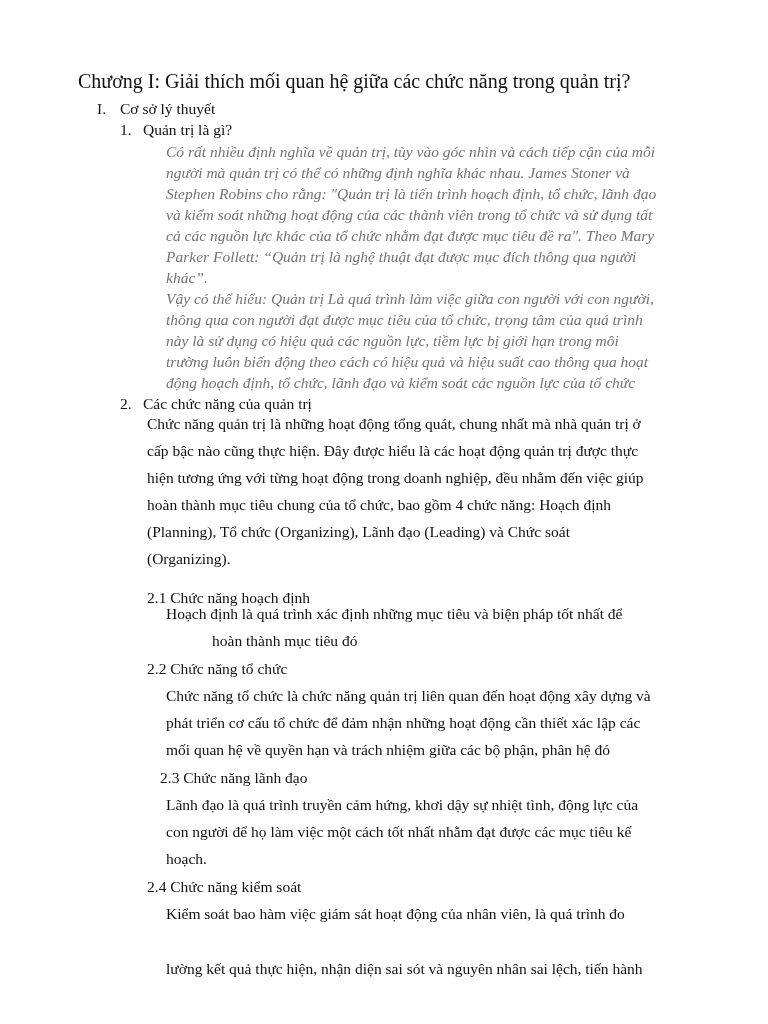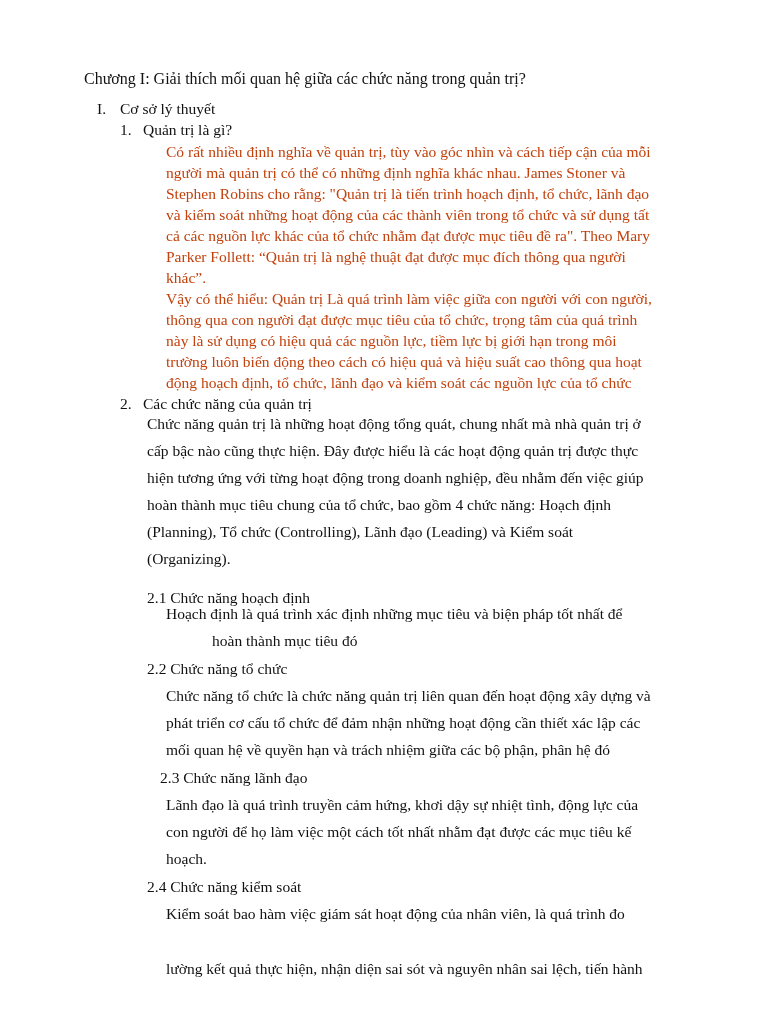--- a/index.html
+++ b/index.html
@@ -14,33 +14,33 @@
       overflow: hidden;
       font-family: "Liberation Serif", "DejaVu Serif", serif;
       color: #111111;
       font-size: 15.5px;
     }
     .line {
       position: absolute;
       white-space: nowrap;
       line-height: 1;
     }
-    .gray { color: #c2410c; }
+    .gray { color: #737373; font-style: italic; }
     .num {
       position: absolute;
       white-space: nowrap;
       line-height: 1;
     }
   </style>
 </head>
 <body>
 
 <div>
 
-  <div class="line" style="left:84px; top:71px; font-size:16px;">Chương I: Giải thích mối quan hệ giữa các chức năng trong quản trị?</div>
+  <div class="line" style="left:78px; top:71px; font-size:20px;">Chương I: Giải thích mối quan hệ giữa các chức năng trong quản trị?</div>
 
   <div class="num" style="left:97px; top:101px;">I.</div>
   <div class="line" style="left:120px; top:101px;">Cơ sở lý thuyết</div>
 
   <div class="num" style="left:120px; top:122px;">1.</div>
   <div class="line" style="left:143px; top:122px;">Quản trị là gì?</div>
 
   <div>
     <div class="line gray" style="left:166px; top:144px;">Có rất nhiều định nghĩa về quản trị, tùy vào góc nhìn và cách tiếp cận của mỗi</div>
     <div class="line gray" style="left:166px; top:165px;">người mà quản trị có thể có những định nghĩa khác nhau. James Stoner và</div>
@@ -60,21 +60,21 @@
   </div>
 
   <div class="num" style="left:120px; top:396px;">2.</div>
   <div class="line" style="left:143px; top:396px;">Các chức năng của quản trị</div>
 
   <div>
     <div class="line" style="left:147px; top:416px;">Chức năng quản trị là những hoạt động tổng quát, chung nhất mà nhà quản trị ở</div>
     <div class="line" style="left:147px; top:443px;">cấp bậc nào cũng thực hiện. Đây được hiểu là các hoạt động quản trị được thực</div>
     <div class="line" style="left:147px; top:470px;">hiện tương ứng với từng hoạt động trong doanh nghiệp, đều nhằm đến việc giúp</div>
     <div class="line" style="left:147px; top:497px;font-family:Liberation Serif, serif;">hoàn thành mục tiêu chung của tổ chức, bao gồm 4 chức năng: Hoạch định</div>
-    <div class="line" style="left:147px; top:524px;">(Planning), Tổ chức (Controlling), Lãnh đạo (Leading) và Kiểm soát</div>
+    <div class="line" style="left:147px; top:524px;">(Planning), Tổ chức (Organizing), Lãnh đạo (Leading) và Chức soát</div>
     <div class="line" style="left:147px; top:551px;">(Organizing).</div>
   </div>
 
   <div class="line" style="left:147px; top:579px;margin-top:11px;">2.1 Chức năng hoạch định</div>
   <div class="line" style="left:166px; top:606px;">Hoạch định là quá trình xác định những mục tiêu và biện pháp tốt nhất để</div>
   <div class="line" style="left:212px; top:633px;">hoàn thành mục tiêu đó</div>
 
   <div class="line" style="left:147px; top:661px;text-align:center;">2.2 Chức năng tổ chức</div>
   <div class="line" style="left:166px; top:688px;">Chức năng tổ chức là chức năng quản trị liên quan đến hoạt động xây dựng và</div>
   <div class="line" style="left:166px; top:715px;">phát triển cơ cấu tổ chức để đảm nhận những hoạt động cần thiết xác lập các</div>

